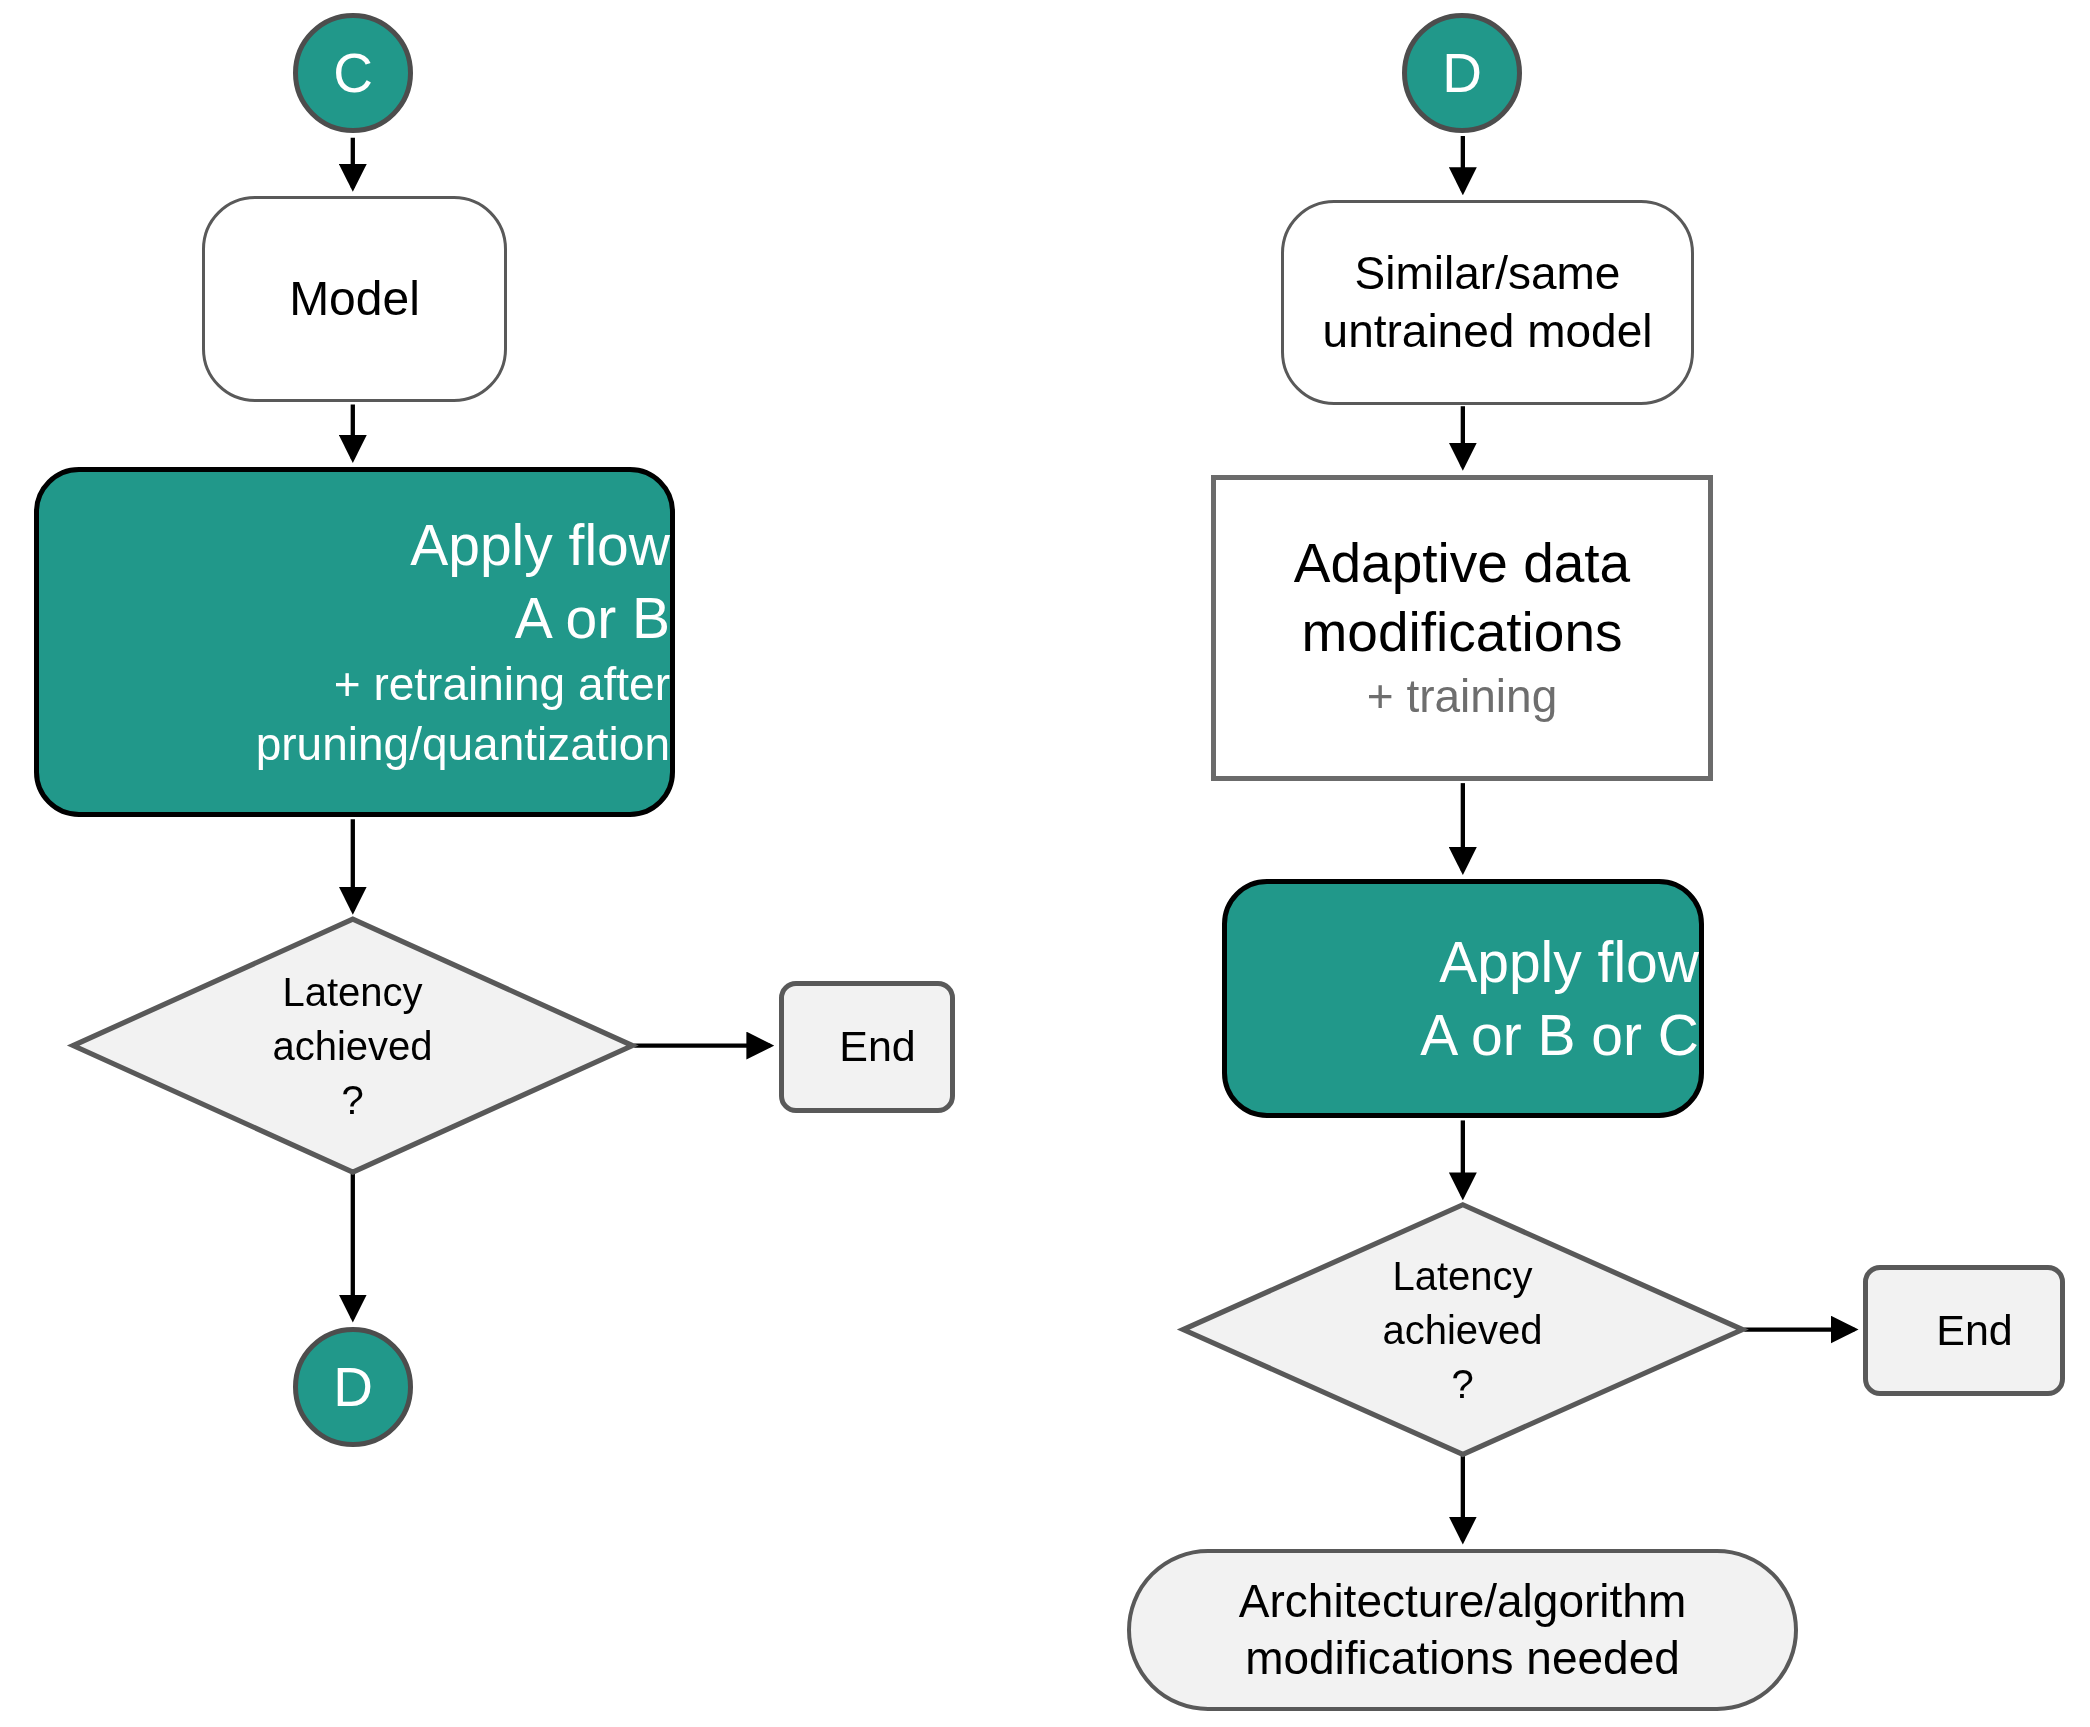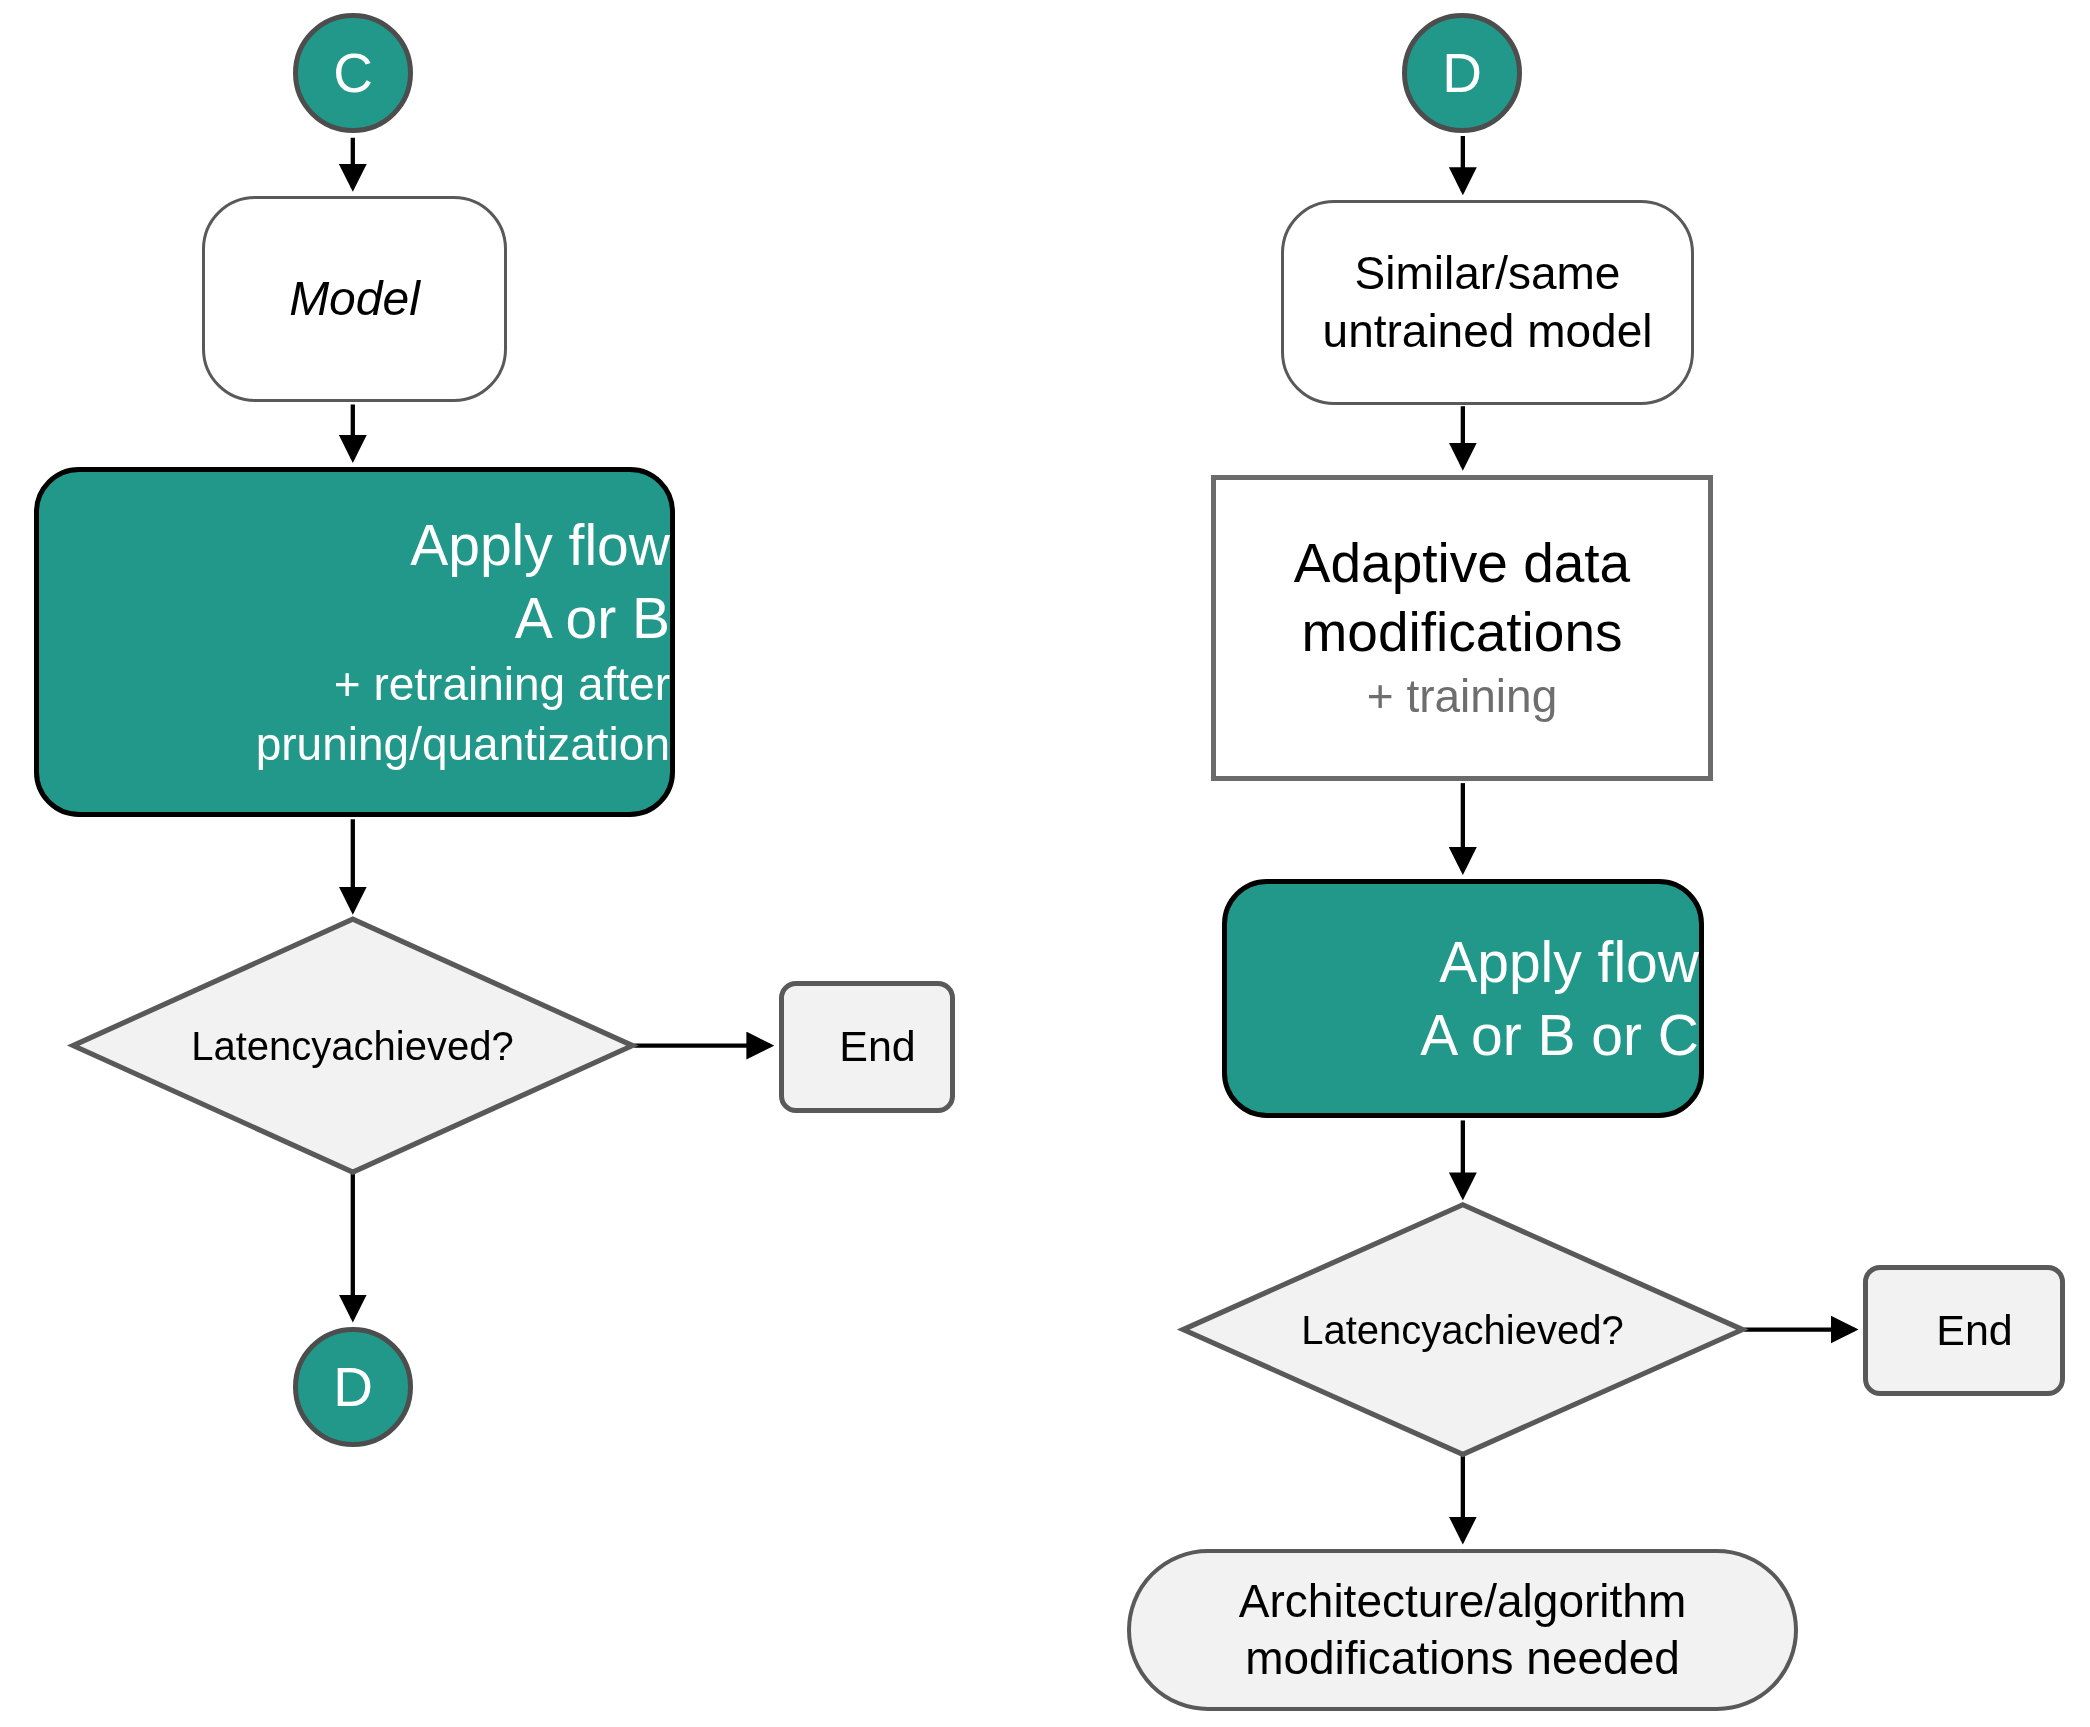--- a/index.html
+++ b/index.html
@@ -44,29 +44,29 @@
   }
   .terminator{
     background:var(--light-fill);border:5.2px solid var(--node-border);
     border-radius:17px;font-size:43px;padding-left:21px;
   }
   .pill{
     background:var(--light-fill);border:4.3px solid var(--node-border);
     border-radius:83px;font-size:46px;
   }
   .diamond-label{
-    position:absolute;display:flex;flex-direction:row;align-items:center;justify-content:center;
+    position:absolute;display:flex;flex-direction:column;align-items:center;justify-content:center;
     text-align:center;font-size:40px;line-height:1.35;color:#000;
   }
   .t-xl{font-size:57px;line-height:1.28;}
   .t-lg{font-size:46px;line-height:1.3;}
   .muted{color:var(--muted-text);}
   
   #circle-c{left:293px;top:13px;}
-  #model-box{left:202px;top:196px;width:305px;height:206px;font-style:italic;}
+  #model-box{left:202px;top:196px;width:305px;height:206px;}
   #apply-ab-box{left:34px;top:467px;width:641px;height:350px;}
   #diamond-c-label{left:73px;top:919px;width:559px;height:253px;}
   #end-c{left:779px;top:981px;width:176px;height:132px;}
   #circle-d-left{left:293px;top:1327px;}
   
   #circle-d-right{left:1402px;top:13px;}
   #untrained-box{left:1256px;top:200px;width:413px;height:205px;font-size:46px;margin-left:25px;}
   #bucketization-box{left:1211px;top:475px;width:502px;height:306px;}
   #apply-abc-box{left:1222px;top:879px;width:482px;height:239px;}
   #diamond-d-label{left:1183px;top:1205px;width:559px;height:250px;}

